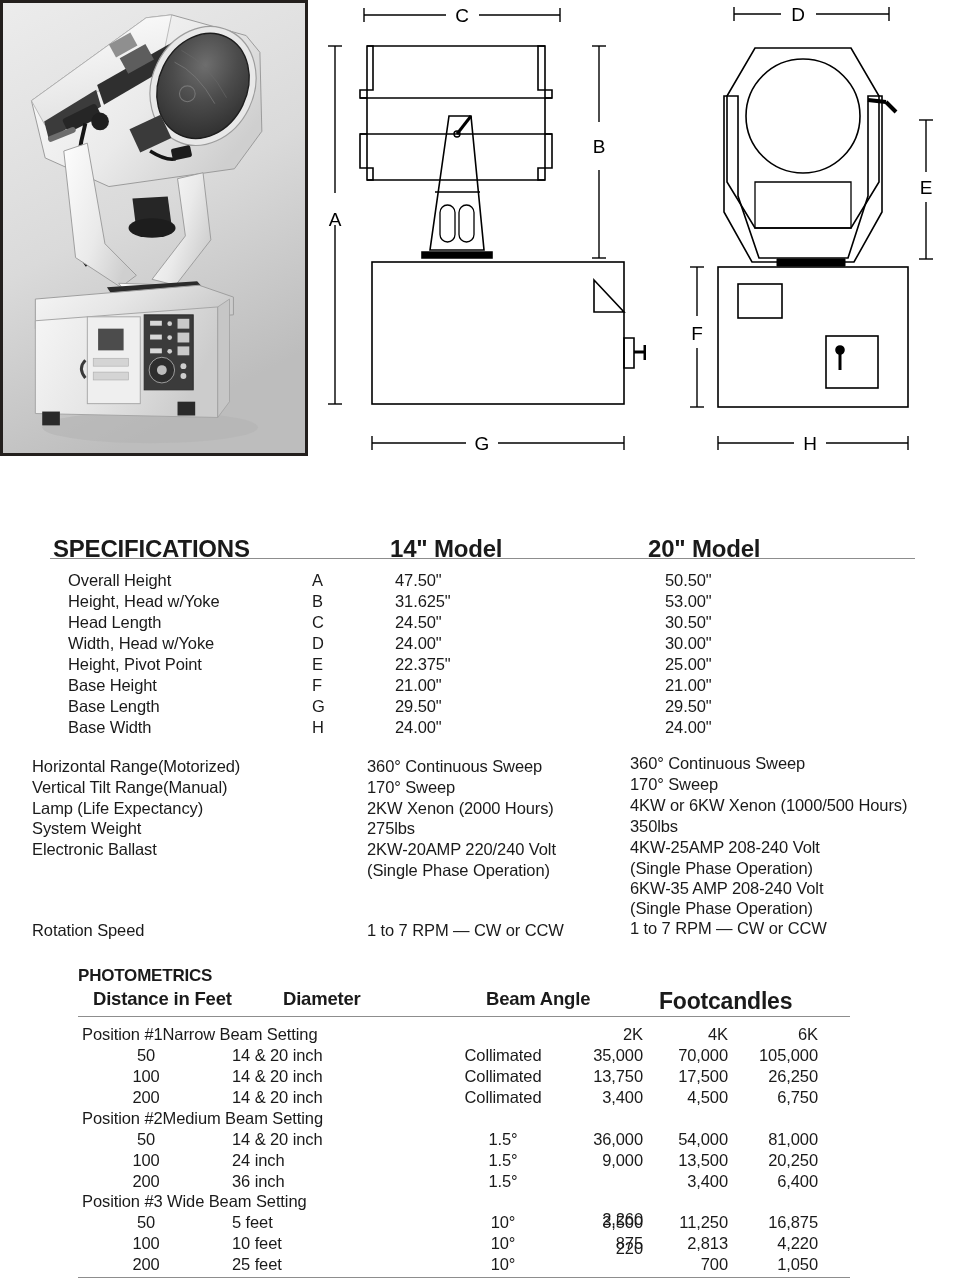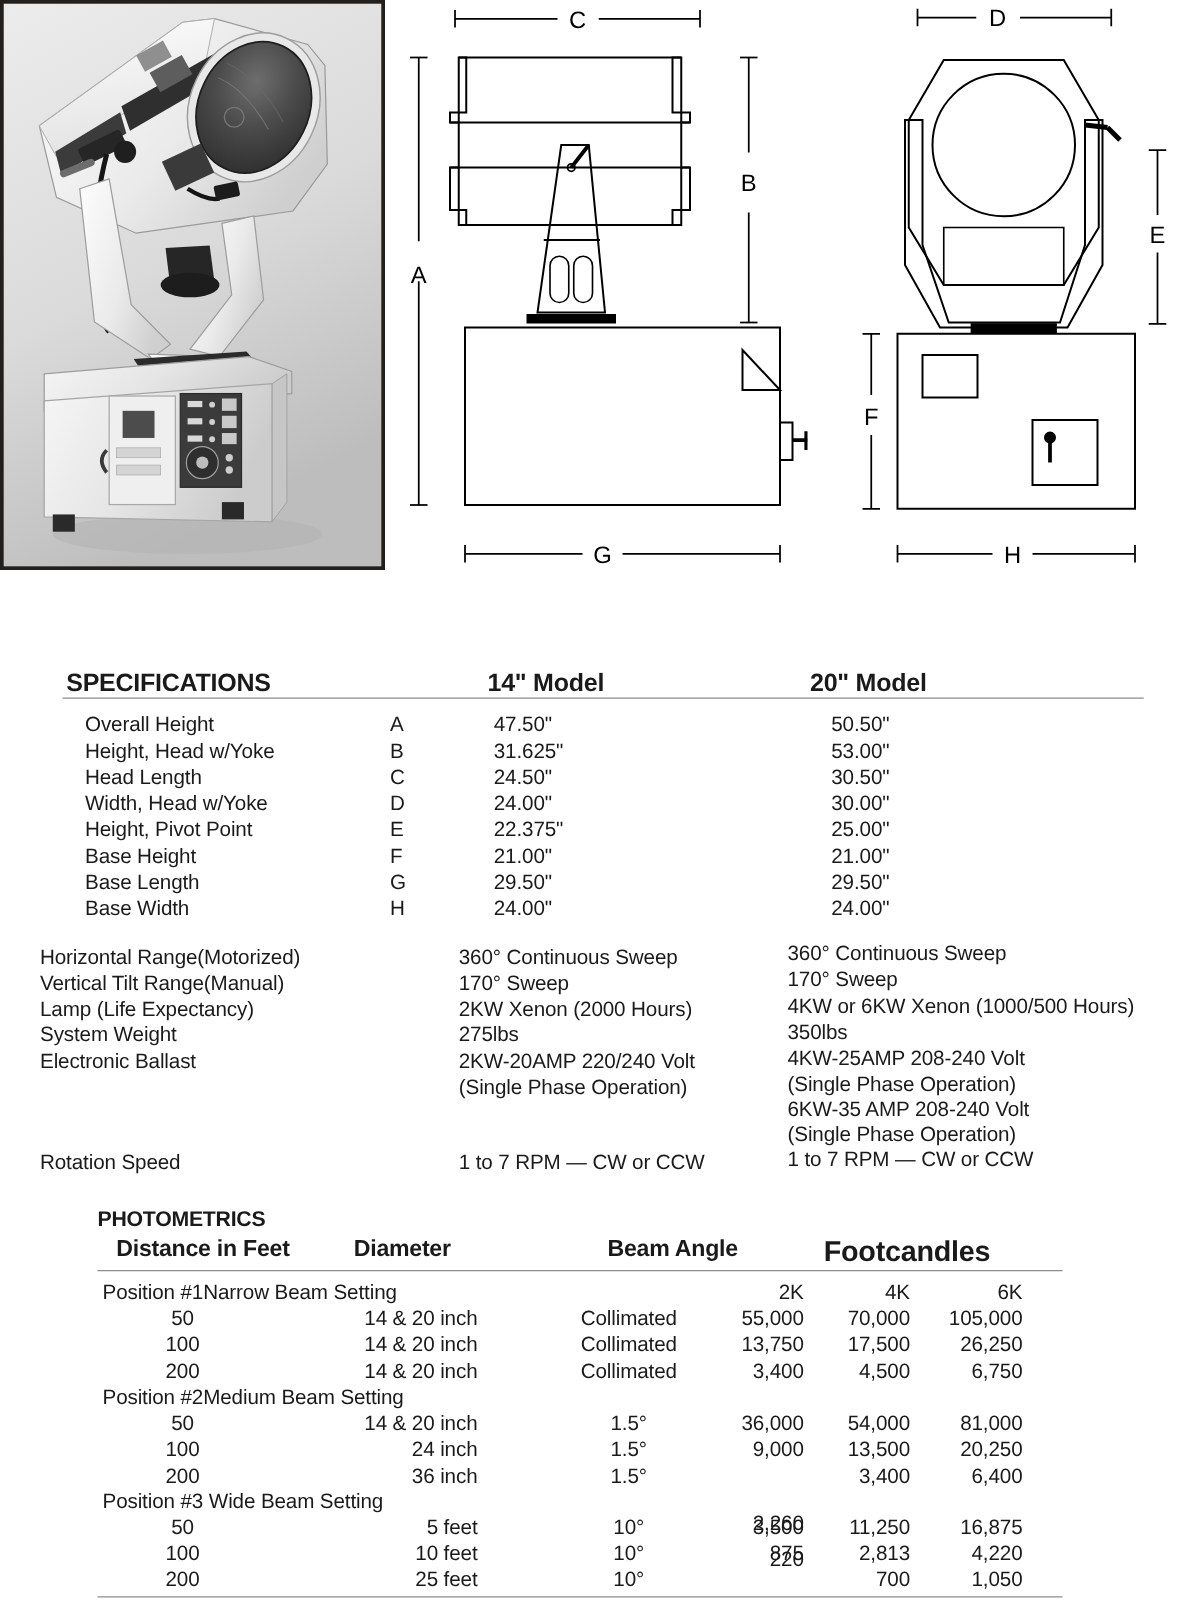--- a/index.html
+++ b/index.html
@@ -17,37 +17,37 @@
   #photo svg{display:block;width:100%;height:100%;}
 
   
   #dwg-side,#dwg-front{top:0;}
   #dwg-side{left:316px;width:330px;height:470px;}
   #dwg-front{left:646px;width:316px;height:470px;}
   #dwg-side svg,#dwg-front svg{display:block;width:100%;height:100%;}
 
   
   .t{position:absolute;white-space:nowrap;font-size:16.5px;line-height:1;letter-spacing:-0.1px;}
-  .hdr{font-size:20px;font-weight:bold;letter-spacing:-0.2px;}
+  .hdr{font-size:24px;font-weight:bold;letter-spacing:-0.2px;}
   .rule{position:absolute;height:1px;background:#8d8d8d;}
 
   
   .spec-label{left:68px;}
   .spec-letter{left:312px;}
   .spec-v14{left:395px;}
   .spec-v20{left:665px;}
 
   
   .mid-label{left:32px;}
   .mid-c14{left:367px;}
   .mid-c20{left:630px;}
 
   
   .ph-dist{left:86px;width:120px;text-align:center;}
-  .ph-diam{left:232px;width:150px;text-align:right;}
+  .ph-diam{left:232px;width:150px;text-align:left;}
   .ph-ang{left:428px;width:150px;text-align:center;}
   .ph-2k{left:543px;width:100px;text-align:right;}
   .ph-4k{left:630px;width:98px;text-align:right;}
   .ph-6k{left:718px;width:100px;text-align:right;}
   .ph-pos{left:82px;}
 </style>
 </head>
 <body>
 
 <div class="abs" id="photo">
@@ -355,21 +355,21 @@
   <div class="rule" style="left:78px;top:1016px;width:772px;"></div>
 
   <div class="t ph-pos" style="top:1026px;"><span>Position #1</span><span>Narrow Beam Setting</span></div>
   <div class="t ph-2k" style="top:1026px;">2K</div>
   <div class="t ph-4k" style="top:1026px;">4K</div>
   <div class="t ph-6k" style="top:1026px;">6K</div>
 
   <div class="t ph-dist" style="top:1047px;">50</div>
   <div class="t ph-diam" style="top:1047px;">14 &amp; 20 inch</div>
   <div class="t ph-ang" style="top:1047px;">Collimated</div>
-  <div class="t ph-2k" style="top:1047px;">55,000</div>
+  <div class="t ph-2k" style="top:1047px;">35,000</div>
   <div class="t ph-4k" style="top:1047px;">70,000</div>
   <div class="t ph-6k" style="top:1047px;">105,000</div>
 
   <div class="t ph-dist" style="top:1068px;">100</div>
   <div class="t ph-diam" style="top:1068px;">14 &amp; 20 inch</div>
   <div class="t ph-ang" style="top:1068px;">Collimated</div>
   <div class="t ph-2k" style="top:1068px;">13,750</div>
   <div class="t ph-4k" style="top:1068px;">17,500</div>
   <div class="t ph-6k" style="top:1068px;">26,250</div>
 

